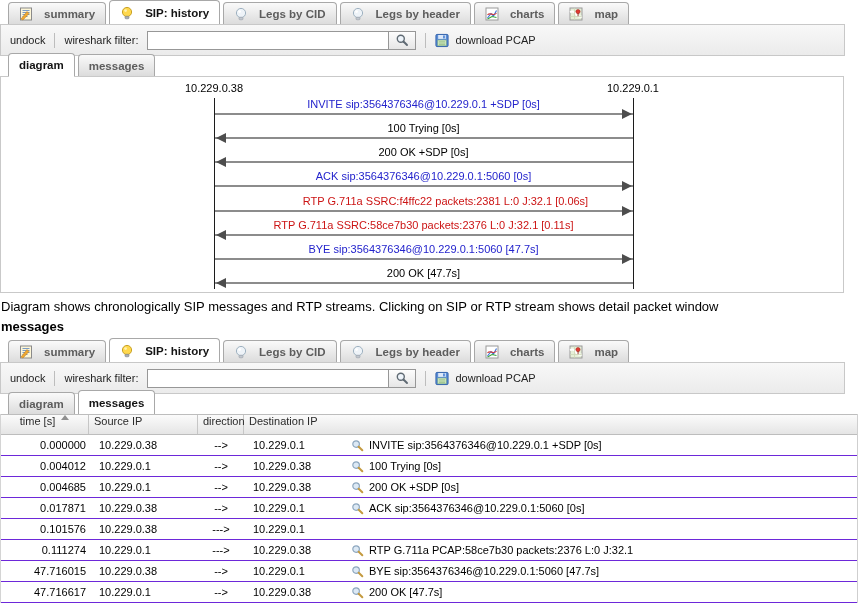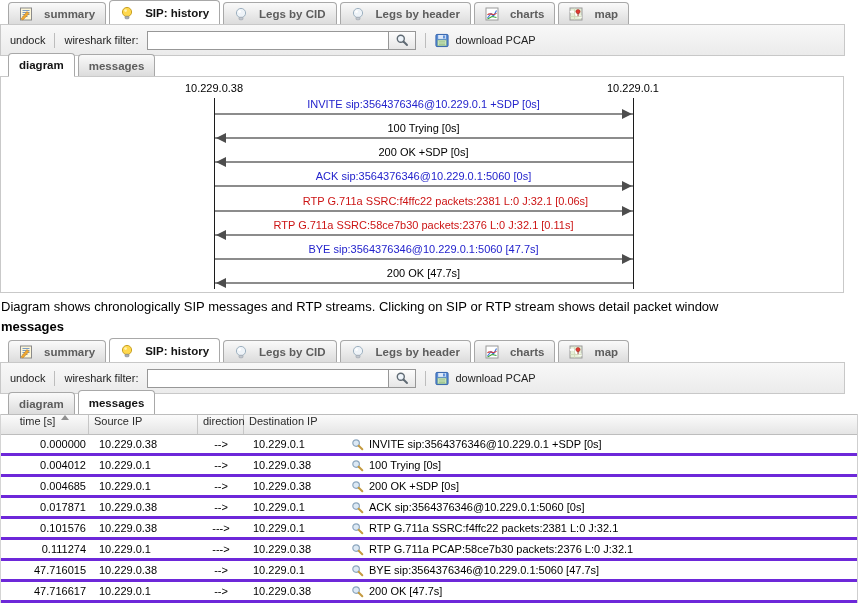--- a/index.html
+++ b/index.html
@@ -66,21 +66,21 @@
     border-right:1px solid #cfcfcf}
   .thead{display:flex;height:21px;background:linear-gradient(#fbfbfb,#e5e5e5);
     border-top:1px solid #bdbdbd;border-bottom:1px solid #bdbdbd;color:#2a2a2a}
   .th{display:flex;align-items:flex-start;border-right:1px solid #c6c6c6;padding:0 5px;
     cursor:pointer;white-space:nowrap}
   .th:last-child{border-right:none}
   .c0{width:88px}.c1{width:109px}.c2{width:46px}.c3{width:104px}.c4{width:509px}
   .th.c0{justify-content:center}
   .sort-asc{width:0;height:0;border-left:4px solid transparent;border-right:4px solid transparent;
     border-bottom:5px solid #8f8f8f;margin-left:6px}
-  .trow{display:flex;height:21px;background:#fff;border-bottom:3px solid #6d28d9;cursor:pointer}
+  .trow{display:flex;height:21px;background:#fff;border-bottom:1px solid #6d28d9;cursor:pointer}
   .tc{display:flex;align-items:center;white-space:nowrap;color:#000}
   .tc.c0{justify-content:flex-end;padding-right:3px}
   .tc.c1{padding-left:10px}
   .tc.c2{justify-content:center}
   .tc.c3{padding-left:9px}
   .tc.c4{padding-left:3px;gap:5px}
   .mag{display:inline-flex;width:13px;height:13px;cursor:pointer}
 </style>
 </head>
 <body>
@@ -411,29 +411,20 @@
               </svg>
             </span>
             <span>ACK sip:3564376346@10.229.0.1:5060 [0s]</span>
           </div>
         </div>
         <div class="trow">
           <div class="tc c0">0.101576</div>
           <div class="tc c1">10.229.0.38</div>
           <div class="tc c2">---&gt;</div>
           <div class="tc c3">10.229.0.1</div>
-          <div class="tc c4">
-            <span class="mag">
-              <svg width="13" height="13" viewBox="0 0 13 13">
-                <circle cx="5.1" cy="5.1" r="3.3" fill="#dce9f5" stroke="#8fa8bf" stroke-width="1.2"></circle>
-                <line x1="7.7" y1="7.7" x2="11.3" y2="11.3" stroke="#c49a3f" stroke-width="2" stroke-linecap="round"></line>
-              </svg>
-            </span>
-            <span>RTP G.711a SSRC:f4ffc22 packets:2381 L:0 J:32.1</span>
-          </div>
         </div>
         <div class="trow">
           <div class="tc c0">0.111274</div>
           <div class="tc c1">10.229.0.1</div>
           <div class="tc c2">---&gt;</div>
           <div class="tc c3">10.229.0.38</div>
           <div class="tc c4">
             <span class="mag">
               <svg width="13" height="13" viewBox="0 0 13 13">
                 <circle cx="5.1" cy="5.1" r="3.3" fill="#dce9f5" stroke="#8fa8bf" stroke-width="1.2"></circle>

